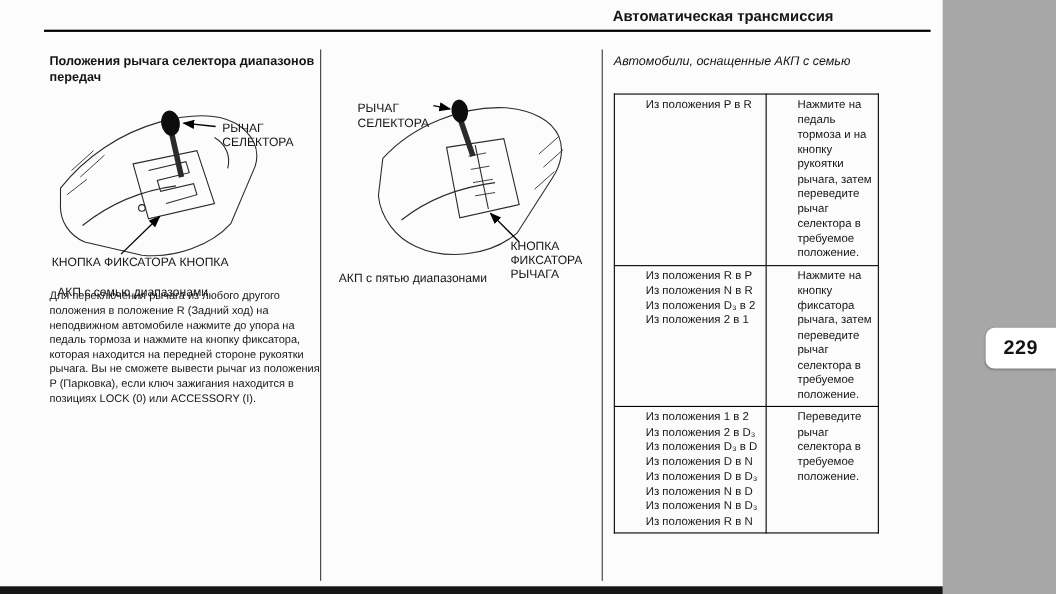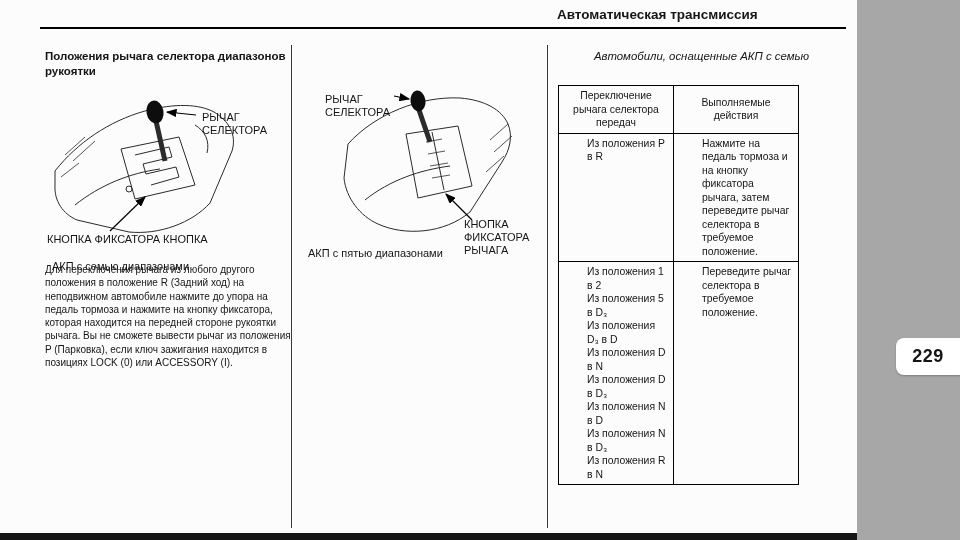--- a/index.html
+++ b/index.html
@@ -9,21 +9,20 @@
     font-family:"Liberation Sans", sans-serif; color:#151515;
   }
 
   .gray-strip { position:absolute; left:857px; top:0; width:103px; height:540px; background:#a7a7a7; }
   .page-tab {
     position:absolute; left:896px; top:298px; width:64px; height:37px;
     background:#ffffff; border-radius:8px 0 0 8px;
     display:flex; align-items:center; justify-content:center;
     font-size:18px; font-weight:700; letter-spacing:0.5px;
     box-shadow:0 1px 2px rgba(0,0,0,0.25);
-    margin-top:40px;
   }
   .bottom-bar { position:absolute; left:0; top:533px; width:857px; height:7px; background:#161616; }
 
   .header-title { position:absolute; left:557px; top:7px; width:243px; text-align:left; font-weight:700; font-size:13.5px; }
   .header-rule { position:absolute; left:40px; top:27px; width:806px; height:2px; background:#000; }
 
   .vdiv { position:absolute; width:1px; top:45px; height:483px; background:#3a3a3a; }
   .vdiv-1 { left:291px; }
   .vdiv-2 { left:547px; }
 
@@ -35,21 +34,21 @@
   .fig-mid  { left:320px; top:80px; width:215px; height:170px; }
 
   .fig-label { position:absolute; font-weight:400; font-size:11px; line-height:1.2; white-space:nowrap; }
   .lbl-lever-left  { left:202px; top:111px; }
   .lbl-button-left { left:47px;  top:233px; }
   .cap-left        { left:52px;  top:247px;margin-top:13px; }
   .lbl-lever-mid   { left:325px; top:93px; }
   .lbl-button-mid  { left:464px; top:218px; }
   .cap-mid         { left:308px; top:247px; }
 
-  .right-heading { position:absolute; left:558px; top:49px; width:250px; font-style:italic; font-size:11.4px; line-height:1.32;margin-left:36px; }
+  .right-heading { position:absolute; left:558px; top:49px; width:250px; font-style:italic; font-size:11.4px; line-height:1.32; }
 
   .rtable { position:absolute; left:558px; top:85px; width:241px; border-collapse:collapse; font-size:10.4px; line-height:1.3; table-layout:fixed; }
   .rtable th, .rtable td { border:1px solid #000; padding:3px 5px; }
   .rtable th { font-weight:400; text-align:center; vertical-align:middle; }
   .rtable td { text-align:left; vertical-align:top;padding-left:28px; }
   .rtable .c1 { width:104px; }
   .rtable .r1 { height:92px; }
   .rtable .r2 { height:80px; }
   .rtable .r3 { height:108px;margin-left:32px; }
 </style>
@@ -63,21 +62,21 @@
     <span>229</span>
   </div>
   <div class="bottom-bar"></div>
 
   <div class="header-title">Автоматическая трансмиссия</div>
   <div class="header-rule"></div>
 
   <div class="vdiv vdiv-1"></div>
   <div class="vdiv vdiv-2"></div>
 
-  <div class="left-heading">Положения рычага селектора диапазонов рукоятки</div>
+  <div class="left-heading">Положения рычага селектора диапазонов передач</div>
 
   <div class="fig fig-left">
     <svg viewBox="0 0 243 160" width="243" height="160">
       <defs>
         <marker id="ah1" markerWidth="9" markerHeight="7" refX="8" refY="3.5" orient="auto">
           <path d="M0,0 L9,3.5 L0,7 Z" fill="#000"></path>
         </marker>
       </defs>
       <g stroke="#2b2b2b" stroke-width="1" fill="none">
         <path d="M10,86 C32,58 64,36 100,26 C130,18 154,19 169,27 C184,36 192,50 187,66 L165,118 C147,138 114,150 84,147 L32,135 C18,129 9,116 10,100 Z"></path>
@@ -134,38 +133,39 @@
       <div>РЫЧАГА</div>
     </div>
   <div class="fig-label cap-mid">АКП с пятью диапазонами</div>
 
   <div class="right-heading">
       <div>Автомобили, оснащенные АКП с семью</div>
     </div>
 
   <table class="rtable">
     <tbody>
-        <tr>
-      <th class="c1">
-            <div>Переключение</div>
-            <div>рычага селектора</div>
-            <div>передач</div>
-          </th>
-      <th>Выполняемые действия</th>
-    </tr>
     <tr class="r1">
       <td class="c1">
             <div>Из положения P в R</div>
           </td>
-      <td>Нажмите на педаль тормоза и на кнопку фиксатора рычага, затем переведите рычаг селектора в требуемое положение.</td>
+      <td>Нажмите на педаль тормоза и на кнопку рукоятки рычага, затем переведите рычаг селектора в требуемое положение.</td>
+    </tr>
+    <tr class="r2">
+      <td class="c1">
+            <div>Из положения R в P</div>
+            <div>Из положения N в R</div>
+            <div>Из положения D₃ в 2</div>
+            <div>Из положения 2 в 1</div>
+          </td>
+      <td>Нажмите на кнопку фиксатора рычага, затем переведите рычаг селектора в требуемое положение.</td>
     </tr>
     <tr class="r3">
       <td class="c1">
             <div>Из положения 1 в 2</div>
-            <div>Из положения 5 в D₃</div>
+            <div>Из положения 2 в D₃</div>
             <div>Из положения D₃ в D</div>
             <div>Из положения D в N</div>
             <div>Из положения D в D₃</div>
             <div>Из положения N в D</div>
             <div>Из положения N в D₃</div>
             <div>Из положения R в N</div>
           </td>
       <td>Переведите рычаг селектора в требуемое положение.</td>
     </tr>
   </tbody>

